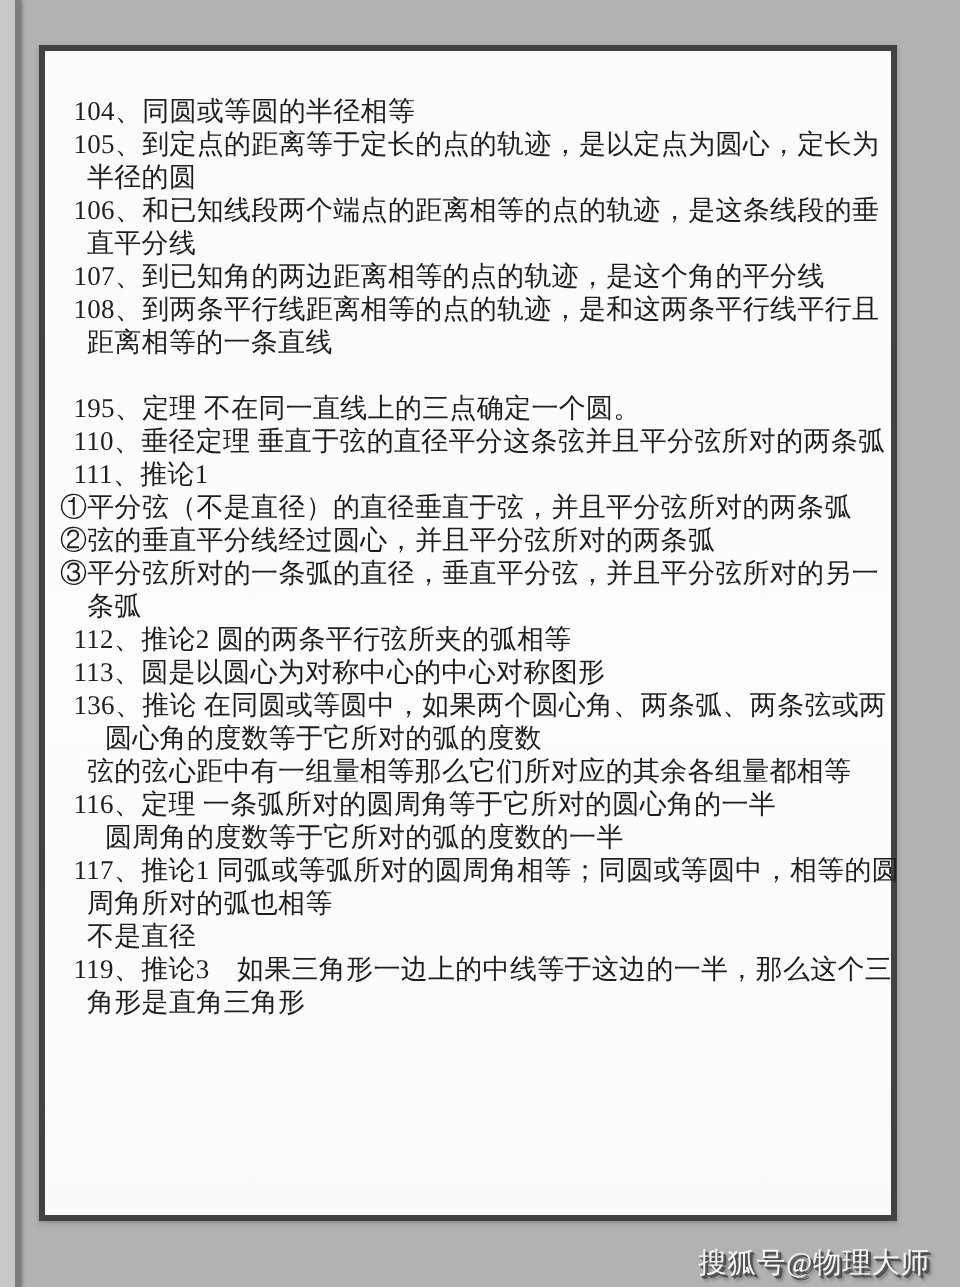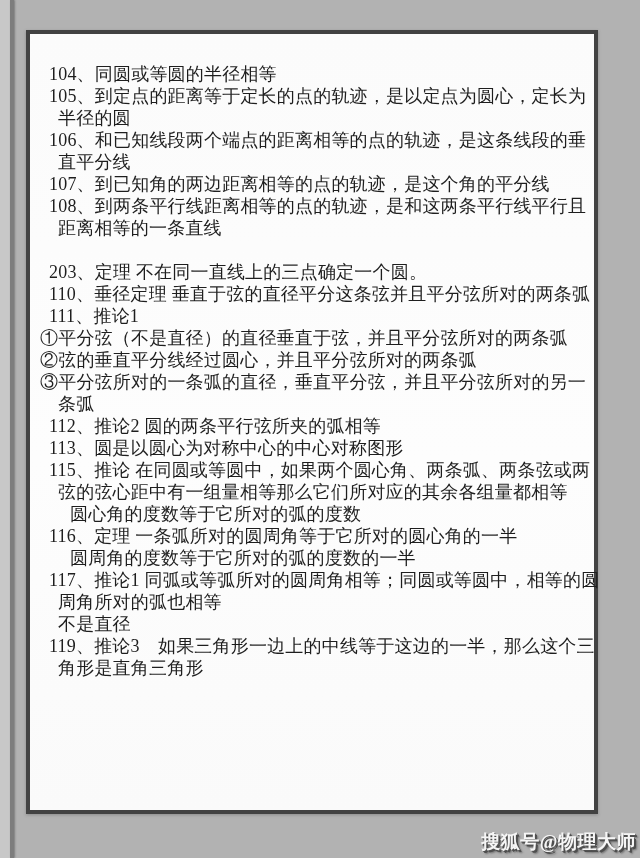--- a/index.html
+++ b/index.html
@@ -54,23 +54,23 @@
     padding-left: 28px;
     letter-spacing: 0.2px;
   }
   .ln.num  { padding-left: 19px; }
   .ln.circ { padding-left: 10px; }
   .ln.sub  { padding-left: 40px; }
   .ln.blank { height: 22px; }
   
   .watermark {
     position: absolute;
-    right: 4px; bottom: 3px;
+    right: 20px; bottom: 3px;
     font-size: 19px;
-    font-weight: bold;
+    font-weight: normal;
     letter-spacing: 0.5px;
     color: #f6f6f6;
     text-shadow: 2px 2px 0 #4e4e4e, 1px 1px 0 #585858, 3px 3px 2px rgba(60,60,60,.55);
     text-align: center;
   }
 </style>
 </head>
 <body>
 
 <div class="stage">
@@ -81,32 +81,32 @@
     <div class="text-block" id="lines">
         <div class="ln num">104、同圆或等圆的半径相等</div>
         <div class="ln num">105、到定点的距离等于定长的点的轨迹，是以定点为圆心，定长为</div>
         <div class="ln cont">半径的圆</div>
         <div class="ln num">106、和已知线段两个端点的距离相等的点的轨迹，是这条线段的垂</div>
         <div class="ln cont">直平分线</div>
         <div class="ln num">107、到已知角的两边距离相等的点的轨迹，是这个角的平分线</div>
         <div class="ln num">108、到两条平行线距离相等的点的轨迹，是和这两条平行线平行且</div>
         <div class="ln cont">距离相等的一条直线</div>
         <div class="ln blank"></div>
-        <div class="ln num">203、定理 不在同一直线上的三点确定一个圆。</div>
+        <div class="ln num">195、定理 不在同一直线上的三点确定一个圆。</div>
         <div class="ln num">110、垂径定理 垂直于弦的直径平分这条弦并且平分弦所对的两条弧</div>
         <div class="ln num">111、推论1</div>
         <div class="ln circ">①平分弦（不是直径）的直径垂直于弦，并且平分弦所对的两条弧</div>
         <div class="ln circ">②弦的垂直平分线经过圆心，并且平分弦所对的两条弧</div>
         <div class="ln circ">③平分弦所对的一条弧的直径，垂直平分弦，并且平分弦所对的另一</div>
         <div class="ln cont">条弧</div>
         <div class="ln num">112、推论2 圆的两条平行弦所夹的弧相等</div>
         <div class="ln num">113、圆是以圆心为对称中心的中心对称图形</div>
-        <div class="ln num">115、推论 在同圆或等圆中，如果两个圆心角、两条弧、两条弦或两</div>
+        <div class="ln num">136、推论 在同圆或等圆中，如果两个圆心角、两条弧、两条弦或两</div>
+        <div class="ln sub">圆心角的度数等于它所对的弧的度数</div>
         <div class="ln cont">弦的弦心距中有一组量相等那么它们所对应的其余各组量都相等</div>
-        <div class="ln sub">圆心角的度数等于它所对的弧的度数</div>
         <div class="ln num">116、定理 一条弧所对的圆周角等于它所对的圆心角的一半</div>
         <div class="ln sub">圆周角的度数等于它所对的弧的度数的一半</div>
         <div class="ln num">117、推论1 同弧或等弧所对的圆周角相等；同圆或等圆中，相等的圆</div>
         <div class="ln cont">周角所对的弧也相等</div>
         <div class="ln cont">不是直径</div>
         <div class="ln num">119、推论3　如果三角形一边上的中线等于这边的一半，那么这个三</div>
         <div class="ln cont">角形是直角三角形</div>
       </div>
   </div>
 

